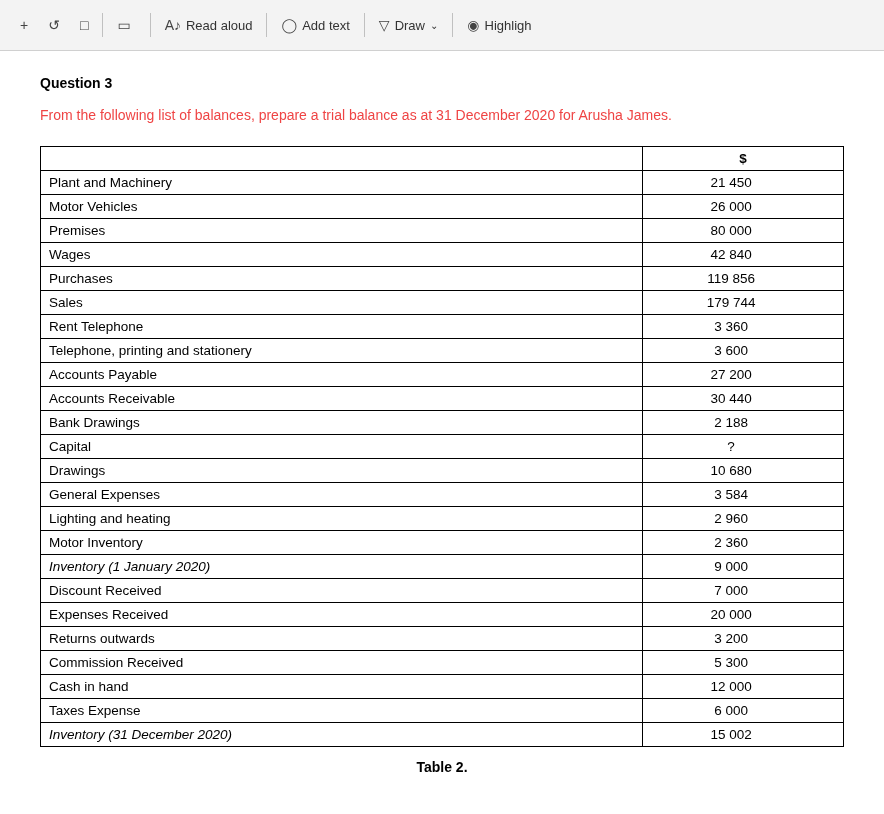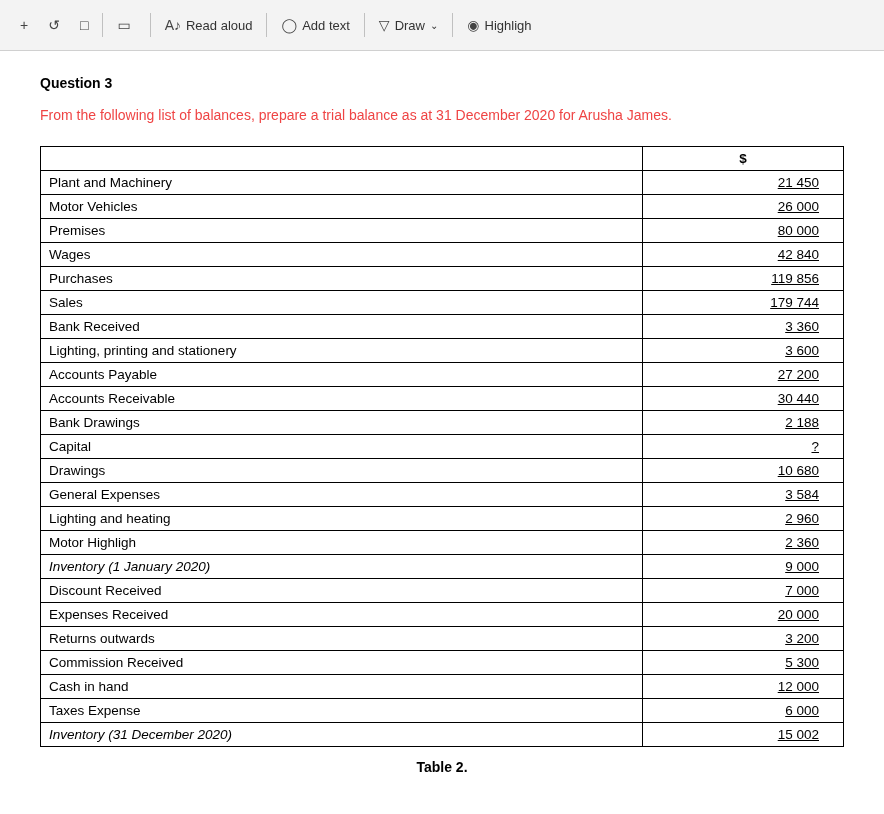--- a/index.html
+++ b/index.html
@@ -93,23 +93,22 @@
       font-weight: bold;
       padding-right: 12px;
     }
 
     .balance-table td:first-child {
       width: 75%;
     }
 
     .balance-table td:last-child {
       width: 25%;
-      text-align: right;
-      padding-right: 24px;
-      text-decoration: underline;
+      text-align: center;
+      padding-right: 32px;
     }
 
     .balance-table thead th:first-child {
       border-right: 1px solid #000;
       text-align: left;
     }
 
     .balance-table thead th:last-child {
       text-align: center;
       padding-right: 8px;
@@ -196,25 +195,25 @@
         </tr>
         <tr>
           <td>Purchases</td>
           <td>119 856</td>
         </tr>
         <tr>
           <td>Sales</td>
           <td>179 744</td>
         </tr>
         <tr>
-          <td>Bank Received</td>
+          <td>Rent Telephone</td>
           <td>3 360</td>
         </tr>
         <tr>
-          <td>Lighting, printing and stationery</td>
+          <td>Telephone, printing and stationery</td>
           <td>3 600</td>
         </tr>
         <tr>
           <td>Accounts Payable</td>
           <td>27 200</td>
         </tr>
         <tr>
           <td>Accounts Receivable</td>
           <td>30 440</td>
         </tr>
@@ -232,21 +231,21 @@
         </tr>
         <tr>
           <td>General Expenses</td>
           <td>3 584</td>
         </tr>
         <tr>
           <td>Lighting and heating</td>
           <td>2 960</td>
         </tr>
         <tr>
-          <td>Motor Highligh</td>
+          <td>Motor Inventory</td>
           <td>2 360</td>
         </tr>
         <tr>
           <td><em>Inventory (1 January 2020)</em></td>
           <td>9 000</td>
         </tr>
         <tr>
           <td>Discount Received</td>
           <td>7 000</td>
         </tr>

